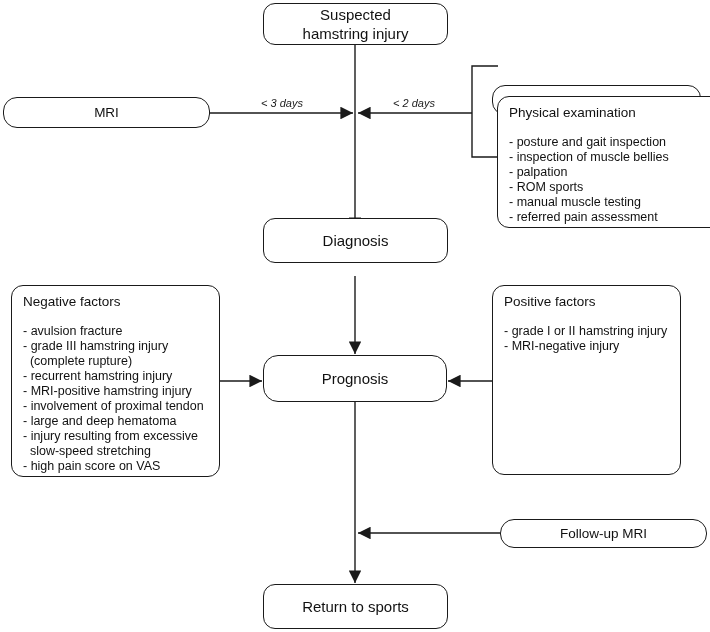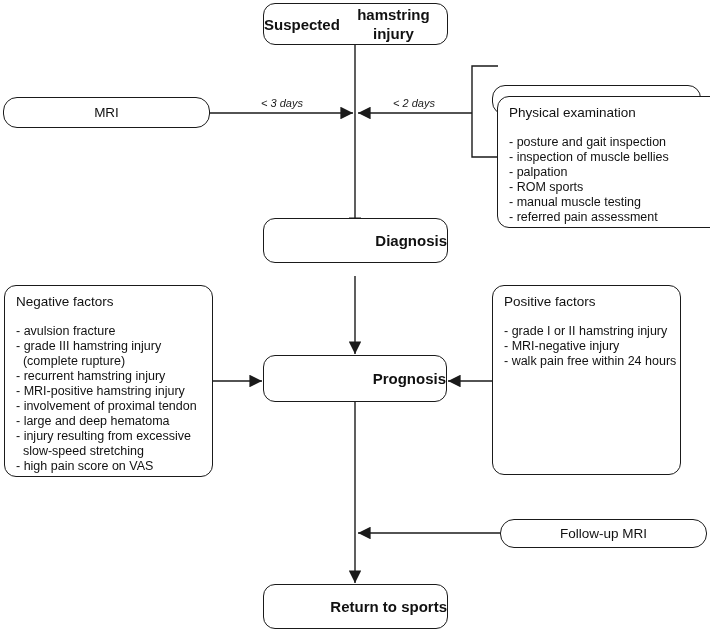--- a/index.html
+++ b/index.html
@@ -25,27 +25,26 @@
   }
   .box {
     position: absolute;
     box-sizing: border-box;
     background: #ffffff;
     border: 1.4px solid #1a1a1a;
     border-radius: 12px;
   }
   .center-box {
     display: flex;
-    flex-direction: row;
+    flex-direction: column;
     align-items: center;
-    justify-content: flex-end;
+    justify-content: center;
     text-align: center;
     font-size: 15px;
     line-height: 19px;
-    font-weight: bold;
   }
   .pill-box {
     display: flex;
     align-items: center;
     justify-content: center;
     text-align: center;
     font-size: 13.5px;
     border-radius: 14px;
   }
   .list-box {
@@ -60,23 +59,23 @@
   }
   .list-line {
     white-space: pre;
   }
   
   #box-suspected        { left: 263px; top: 3px;   width: 185px; height: 42px; }
   #box-mri              { left: 3px;   top: 97px;  width: 207px; height: 31px; }
   #box-medical-history  { left: 492px; top: 53px;  width: 209px; height: 30px; border-radius: 13px; margin-top: 32px; }
   #box-physical-exam    { left: 497px; top: 96px;  width: 232px; height: 132px; }
   #box-diagnosis        { left: 263px; top: 218px; width: 185px; height: 45px; }
-  #box-negative         { left: 4px;   top: 285px; width: 209px; height: 192px; }
+  #box-negative         { left: 11px;   top: 285px; width: 209px; height: 192px; }
   #box-positive         { left: 492px; top: 285px; width: 189px; height: 190px; }
-  #box-prognosis        { left: 263px; top: 355px; width: 184px; height: 47px; }
+  #box-prognosis        { left: 263px; top: 355px; width: 184px; height: 47px; border-radius: 15px; }
   #box-followup         { left: 500px; top: 519px; width: 207px; height: 29px; }
   #box-return           { left: 263px; top: 584px; width: 185px; height: 45px; }
   .edge-label {
     font-size: 11px;
     font-style: italic;
     fill: #1a1a1a;
   }
   .edge {
     stroke: #1a1a1a;
     stroke-width: 1.4;
@@ -156,21 +155,20 @@
     <div class="list-line">- large and deep hematoma</div>
     <div class="list-line">- injury resulting from excessive</div>
     <div class="list-line">  slow-speed stretching</div>
     <div class="list-line">- high pain score on VAS</div>
   </div>
 
   <div id="box-positive" class="box list-box">
     <div class="list-title">Positive factors</div>
     <div class="list-line">- grade I or II hamstring injury</div>
     <div class="list-line">- MRI-negative injury</div>
-    <div class="list-line">- walk pain free within 24 hours</div>
   </div>
 
   <div id="box-prognosis" class="box center-box">
     <div>Prognosis</div>
   </div>
 
   <div id="box-followup" class="box pill-box">
     <div>Follow-up MRI</div>
   </div>
 

